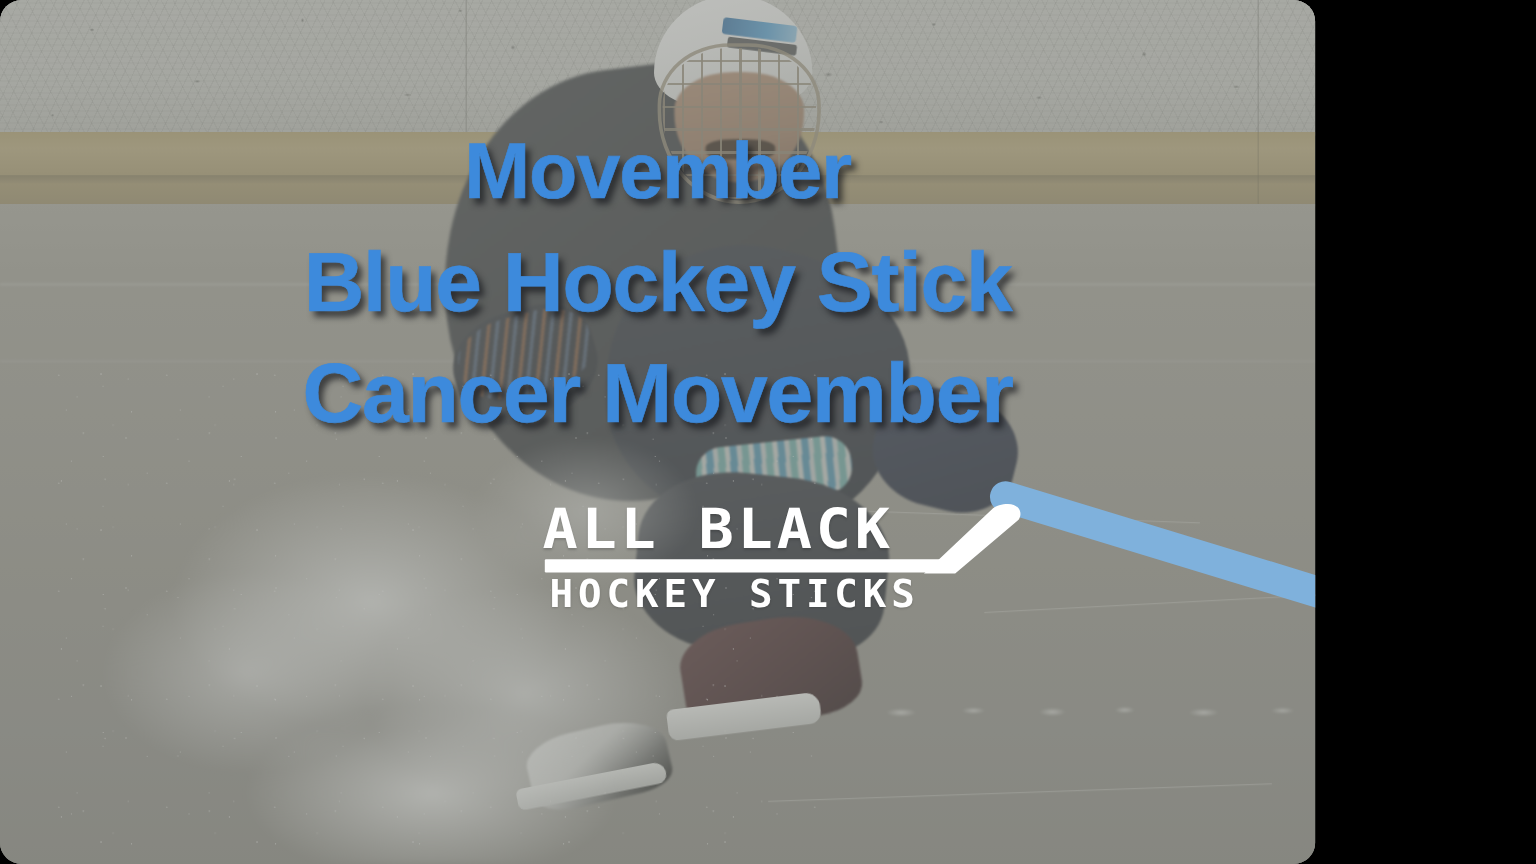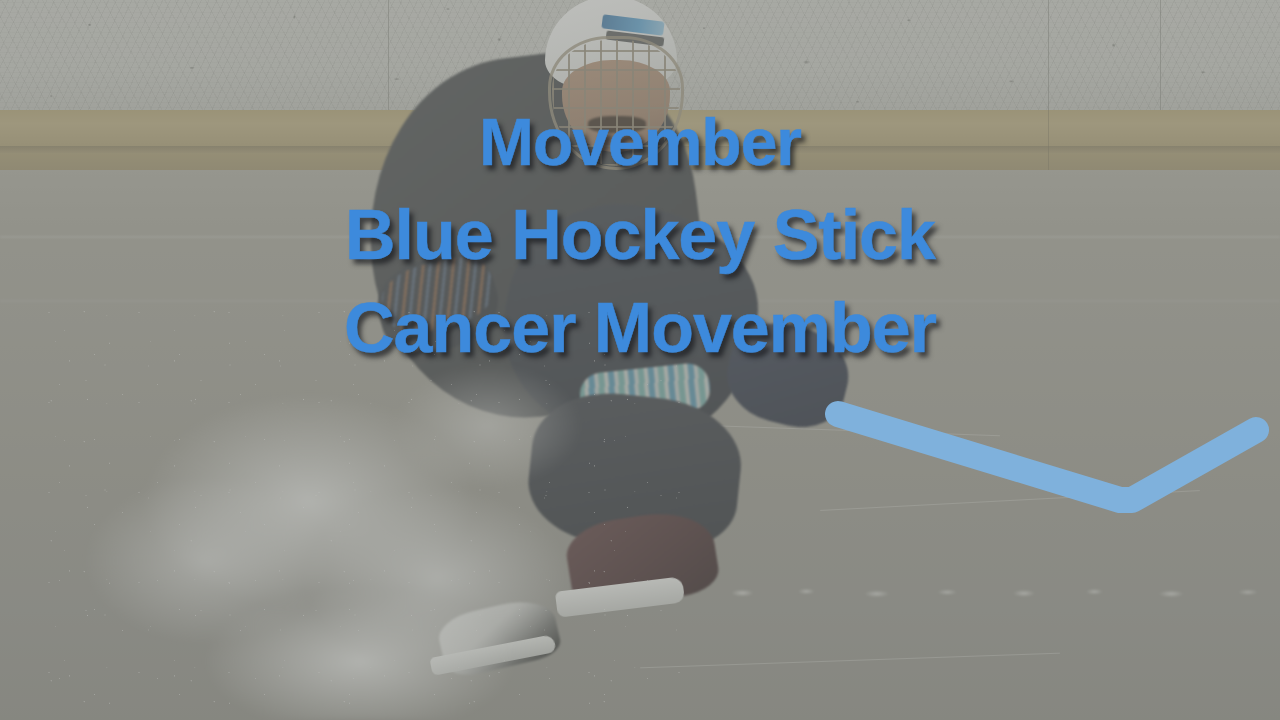--- a/index.html
+++ b/index.html
@@ -1,23 +1,24 @@
 <!DOCTYPE html>
 <html><head>
 <meta charset="utf-8">
 <style>
   html,body{margin:0;padding:0;background:#000;}
   *{box-sizing:border-box;}
 
   .stage{
     position:relative;
-    width:1280px;height:720px;
+    width:1096px;height:720px;
     overflow:hidden;
     font-family:"Liberation Sans", sans-serif;
     background:#8c8f8a;
+    border-radius:18px;
   }
 
   
   .photo{position:absolute;inset:0;overflow:hidden;}
 
   
   .wall{
     position:absolute;left:0;top:0;width:100%;height:113px;
     background:
       radial-gradient(ellipse 3px 2px at 7% 22%, rgba(60,62,58,.55), transparent 70%),
@@ -323,14 +324,22 @@
       </g>
     </svg>
   </div>
 
   <div class="title">
     <span class="ln ln1">Movember</span>
     <span class="ln ln2">Blue Hockey Stick</span>
     <span class="ln ln3">Cancer Movember</span>
   </div>
 
+  <div class="logo">
+    <span class="logo-top">ALL BLACK</span>
+    <div class="logo-bar"></div>
+    <svg class="logo-blade" style="position:absolute;left:292px;top:2px;" width="110" height="66" viewBox="0 0 110 66" xmlns="http://www.w3.org/2000/svg">
+      <path d="M 96 4 C 104 4 109 10 105 17 L 52 62 L 26 62 L 82 9 C 86 5 91 4 96 4 Z" fill="#ffffff"></path>
+    </svg>
+    <span class="logo-bottom">HOCKEY STICKS</span>
+  </div>
 
 </div>
 
 </body></html>

